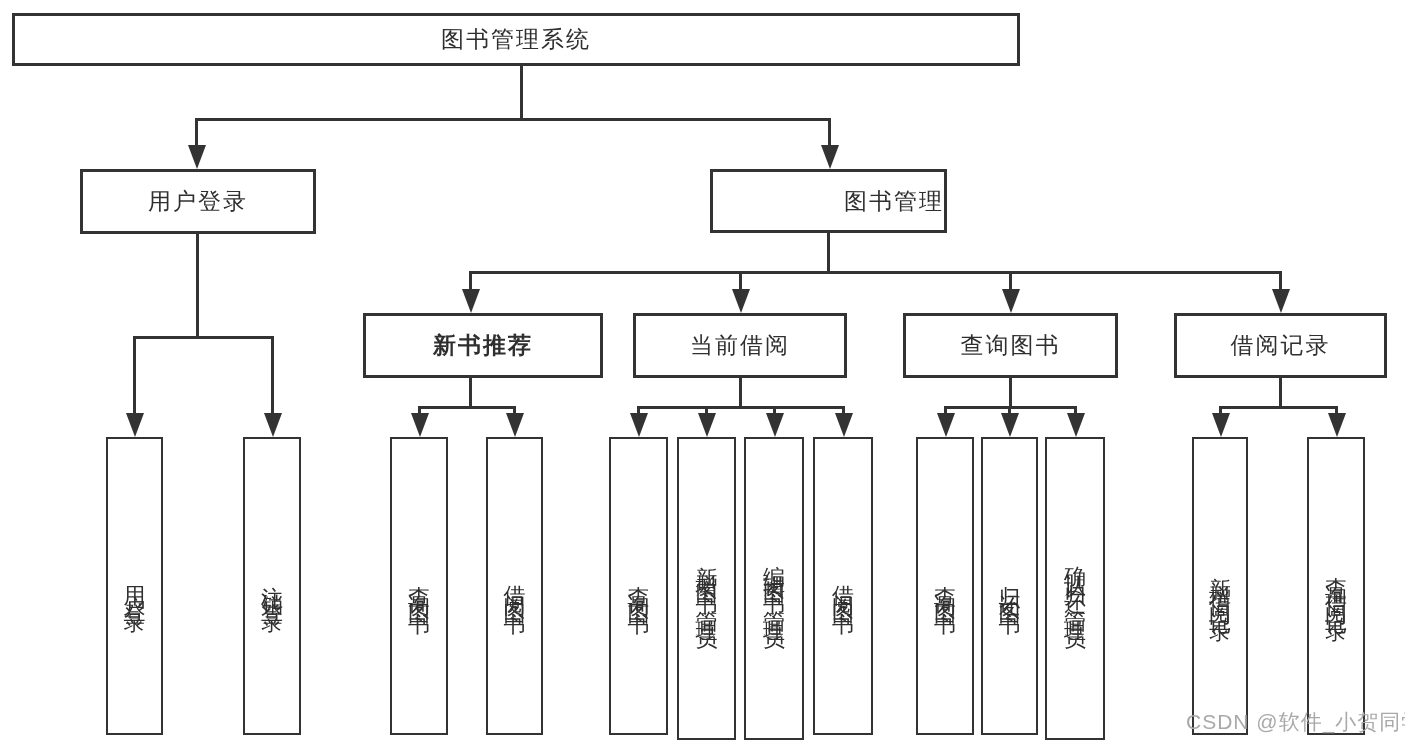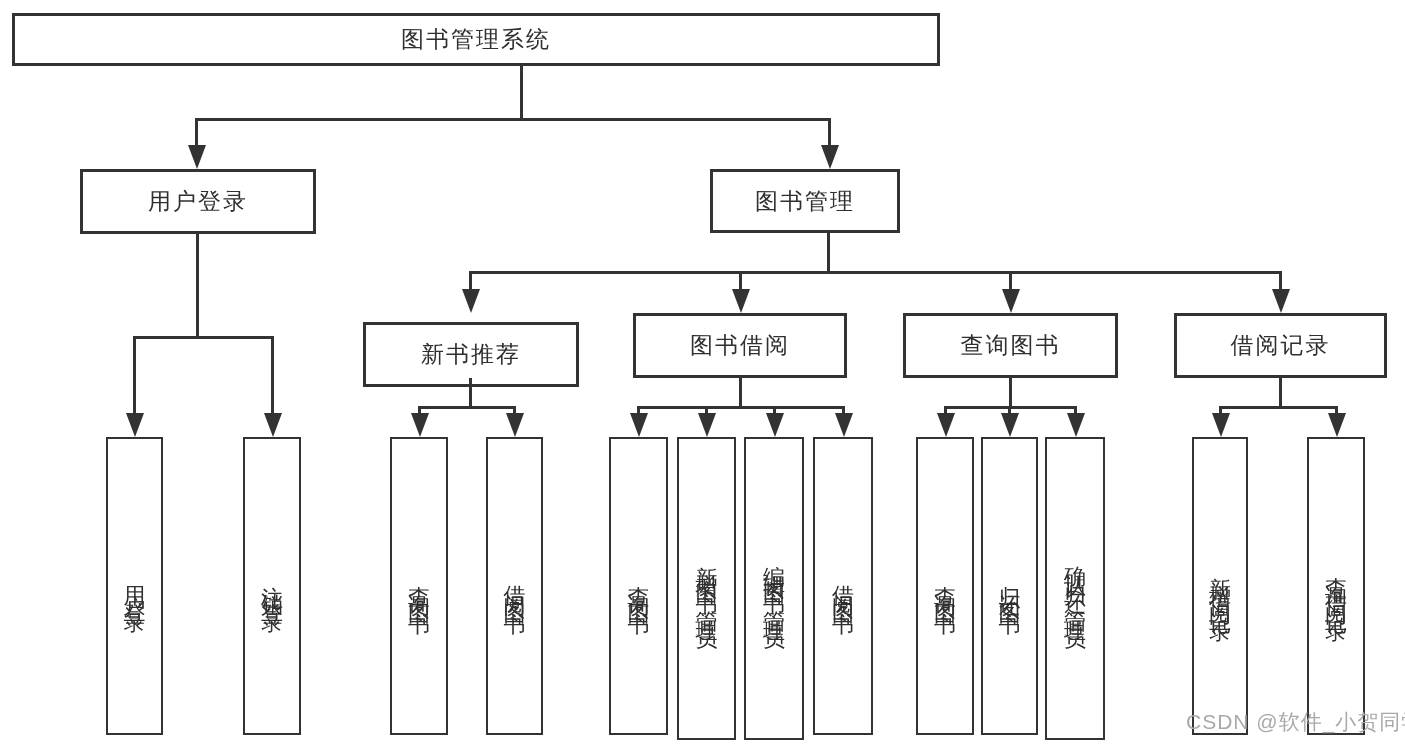--- a/index.html
+++ b/index.html
@@ -28,35 +28,35 @@
   .watermark{
     position:absolute;left:1186px;top:708px;z-index:6;
     font-size:21px;letter-spacing:1px;color:#a9a9a9;white-space:nowrap;
   }
 </style>
 </head>
 <body>
 
 <div id="canvas">
 
-  <div class="node" style="left:12px;top:13px;width:928px;height:53px;">
+  <div class="node" style="left:12px;top:13px;width:1008px;height:53px;">
     <span>图书管理系统</span>
   </div>
 
   <div class="vline" style="left:520px;top:66px;height:52px;"></div>
   <div class="hline" style="left:195px;top:118px;width:636px;"></div>
   <div class="vline" style="left:195px;top:118px;height:28px;"></div>
   <div class="arrow" style="left:188px;top:145px;"></div>
   <div class="vline" style="left:828px;top:118px;height:28px;"></div>
   <div class="arrow" style="left:821px;top:145px;"></div>
 
   <div class="node" style="left:80px;top:169px;width:236px;height:65px;">
     <span>用户登录</span>
   </div>
-  <div class="node" style="left:710px;top:169px;width:190px;height:64px;">
+  <div class="node" style="left:710px;top:169px;width:237px;height:64px;justify-content:flex-end;">
     <span>图书管理</span>
   </div>
 
   <div class="vline" style="left:196px;top:234px;height:102px;"></div>
   <div class="hline" style="left:133px;top:336px;width:141px;"></div>
   <div class="vline" style="left:133px;top:336px;height:78px;"></div>
   <div class="arrow" style="left:126px;top:413px;"></div>
   <div class="vline" style="left:271px;top:336px;height:78px;"></div>
   <div class="arrow" style="left:264px;top:413px;"></div>
 
@@ -64,25 +64,25 @@
   <div class="hline" style="left:469px;top:271px;width:813px;"></div>
   <div class="vline" style="left:469px;top:271px;height:20px;"></div>
   <div class="arrow" style="left:462px;top:289px;"></div>
   <div class="vline" style="left:739px;top:271px;height:20px;"></div>
   <div class="arrow" style="left:732px;top:289px;"></div>
   <div class="vline" style="left:1009px;top:271px;height:20px;"></div>
   <div class="arrow" style="left:1002px;top:289px;"></div>
   <div class="vline" style="left:1279px;top:271px;height:20px;"></div>
   <div class="arrow" style="left:1272px;top:289px;"></div>
 
-  <div class="node" style="left:363px;top:322px;width:216px;height:65px;">
+  <div class="node" style="left:363px;top:313px;width:240px;height:65px;font-weight:bold;">
     <span>新书推荐</span>
   </div>
   <div class="node" style="left:633px;top:313px;width:214px;height:65px;">
-    <span>图书借阅</span>
+    <span>当前借阅</span>
   </div>
   <div class="node" style="left:903px;top:313px;width:215px;height:65px;">
     <span>查询图书</span>
   </div>
   <div class="node" style="left:1174px;top:313px;width:213px;height:65px;">
     <span>借阅记录</span>
   </div>
 
   <div class="vline" style="left:469px;top:378px;height:28px;"></div>
   <div class="hline" style="left:418px;top:406px;width:98px;"></div>

